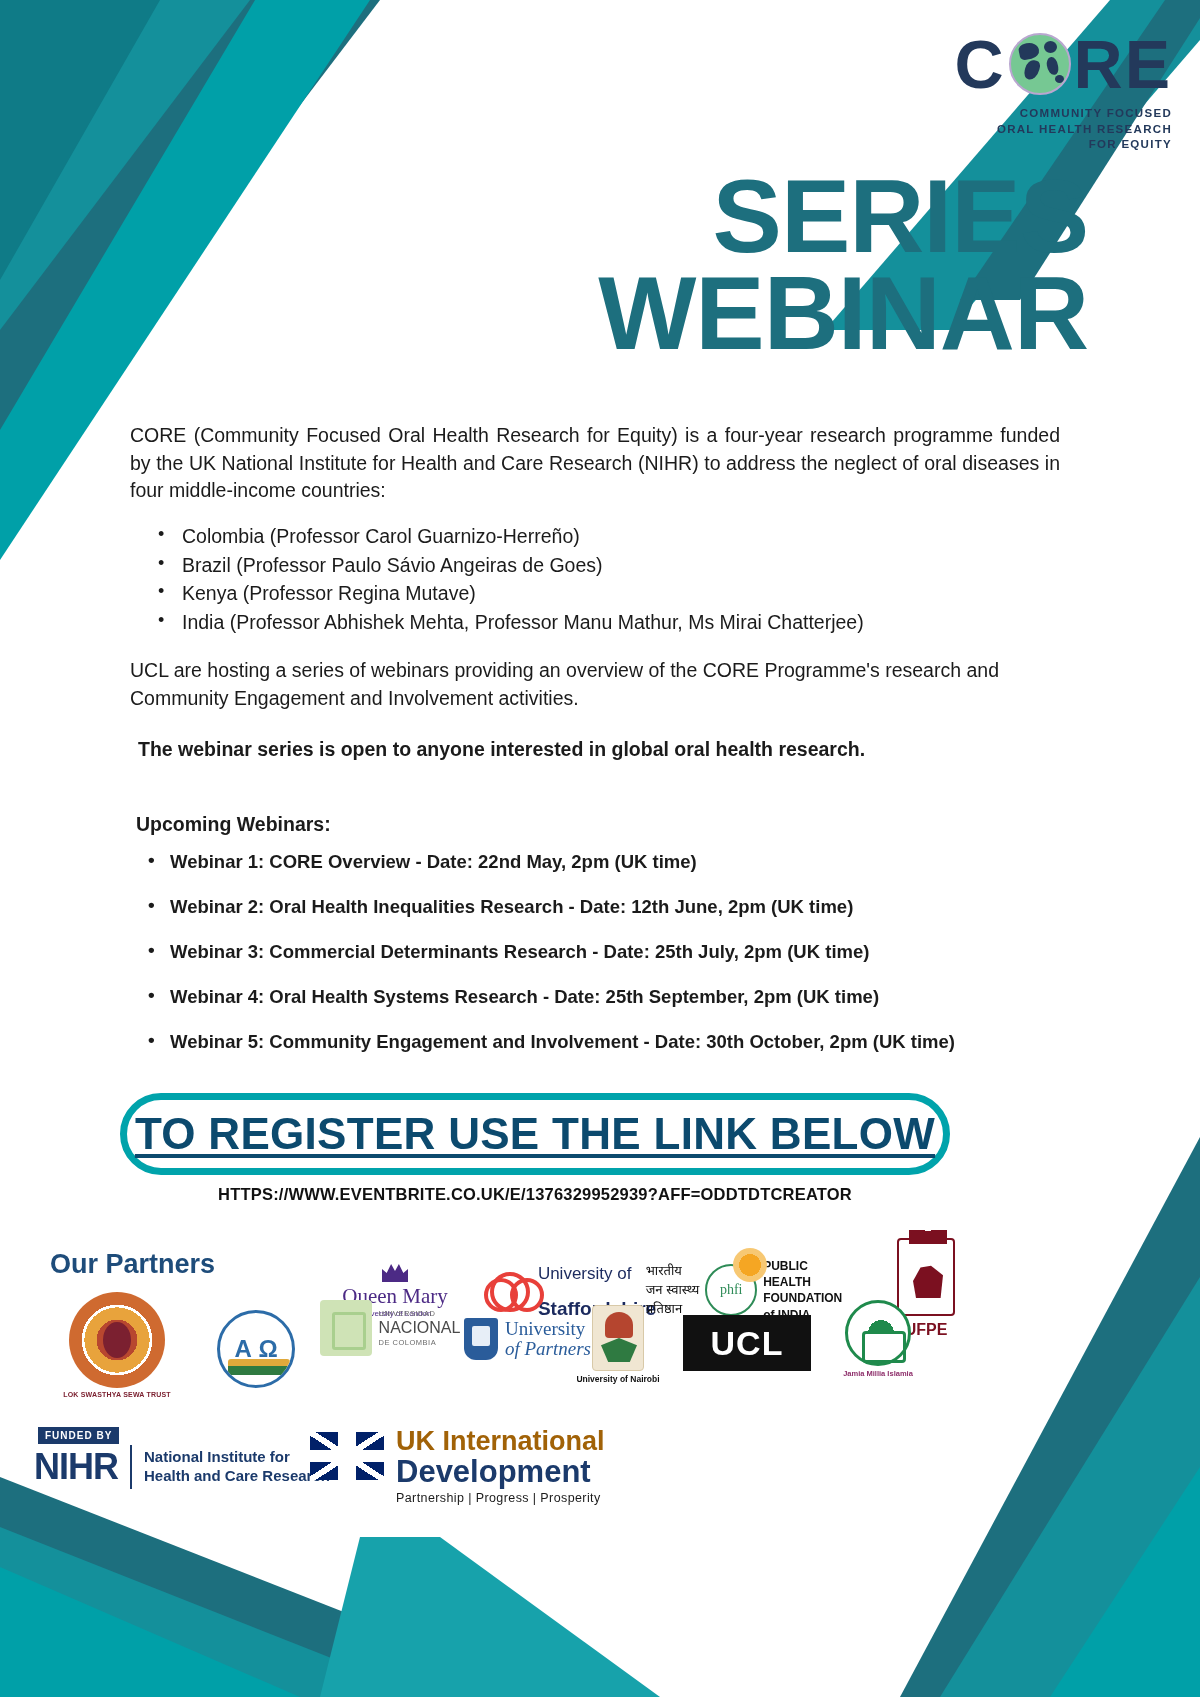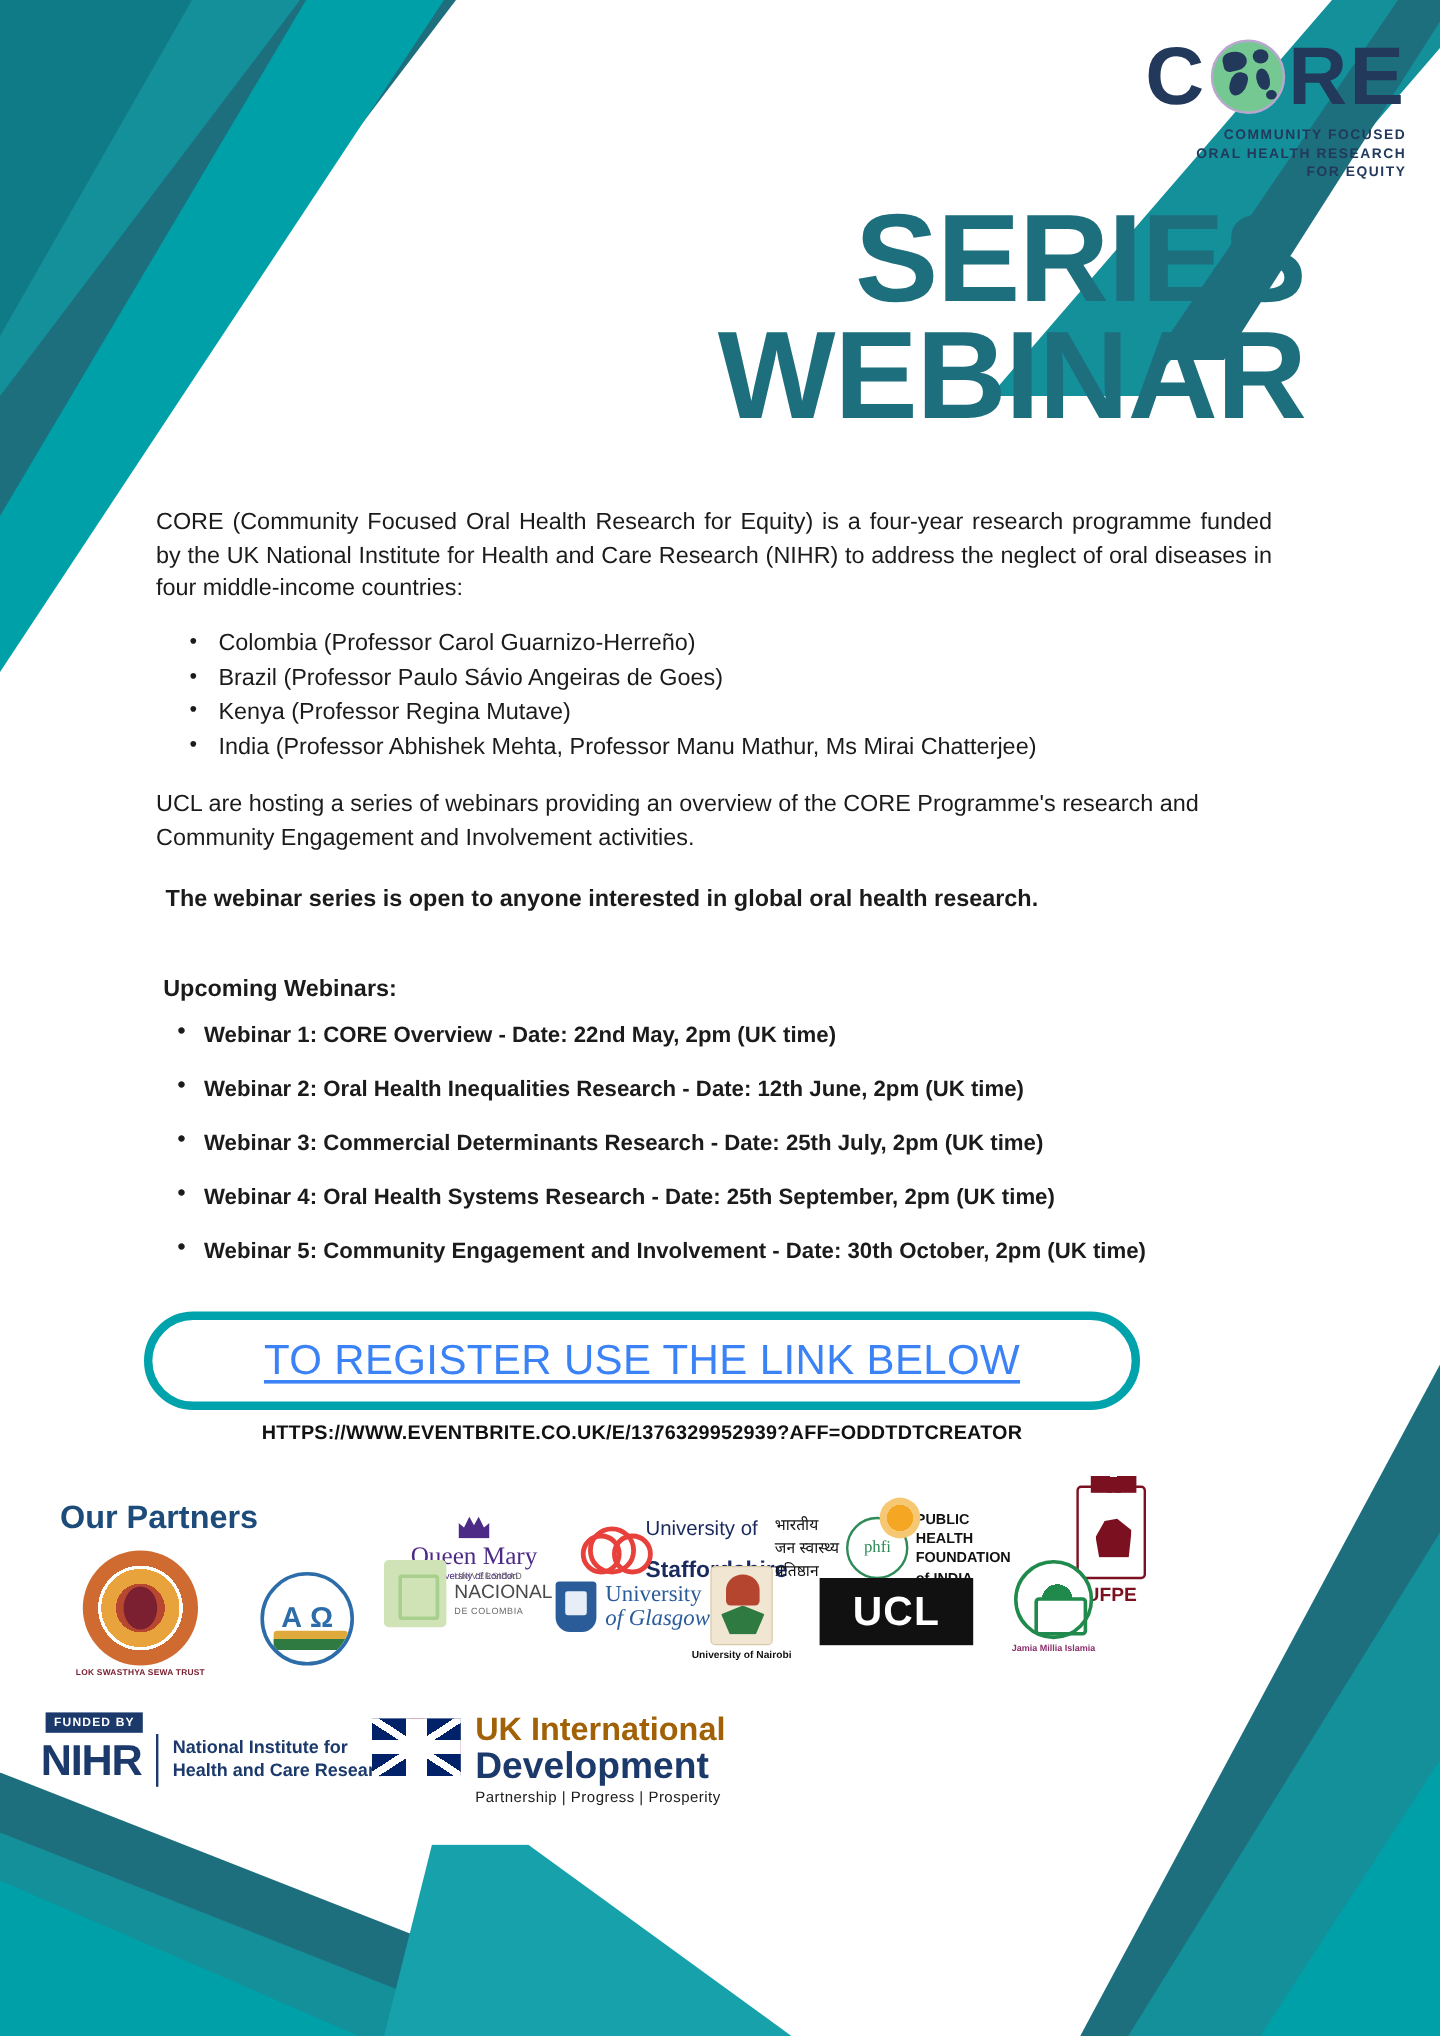--- a/index.html
+++ b/index.html
@@ -190,21 +190,21 @@
   
   #register-box {
     position: absolute; left: 120px; top: 1093px;
     width: 830px; height: 82px;
     border: 7px solid #00a3ab;
     border-radius: 42px;
     background: #ffffff;
     display: flex; align-items: center; justify-content: center;
   }
   #register-text {
-    font-size: 35px; font-weight: normal; color: #3b82f6;
+    font-size: 44px; font-weight: bold; color: #0c4a6e;
     text-decoration: underline;
     text-underline-offset: 5px;
     letter-spacing: 0.3px;
   }
   #register-url {
     position: absolute; left: 120px; top: 1185px;
     width: 830px; text-align: center;
     font-size: 16.5px; font-weight: bold; color: #111111;
     letter-spacing: 0.2px;
   }
@@ -550,21 +550,21 @@
       <div class="u1">UNIVERSIDAD</div>
       <div class="u2">NACIONAL</div>
       <div class="u3">DE COLOMBIA</div>
     </div>
   </div>
 
   <div class="logo-box" id="glasgow">
     <div class="crest"></div>
     <div class="txt">
       <div class="g1t">University</div>
-      <div class="g2t">of Glasgow</div>
+      <div class="g2t">of Partners</div>
     </div>
   </div>
 
   <div class="logo-box" id="nairobi">
     <div class="crest"></div>
     <div class="logo-cap">University of Nairobi</div>
   </div>
 
   <div class="logo-box" id="ucl">
     <div class="mark">UCL</div>

